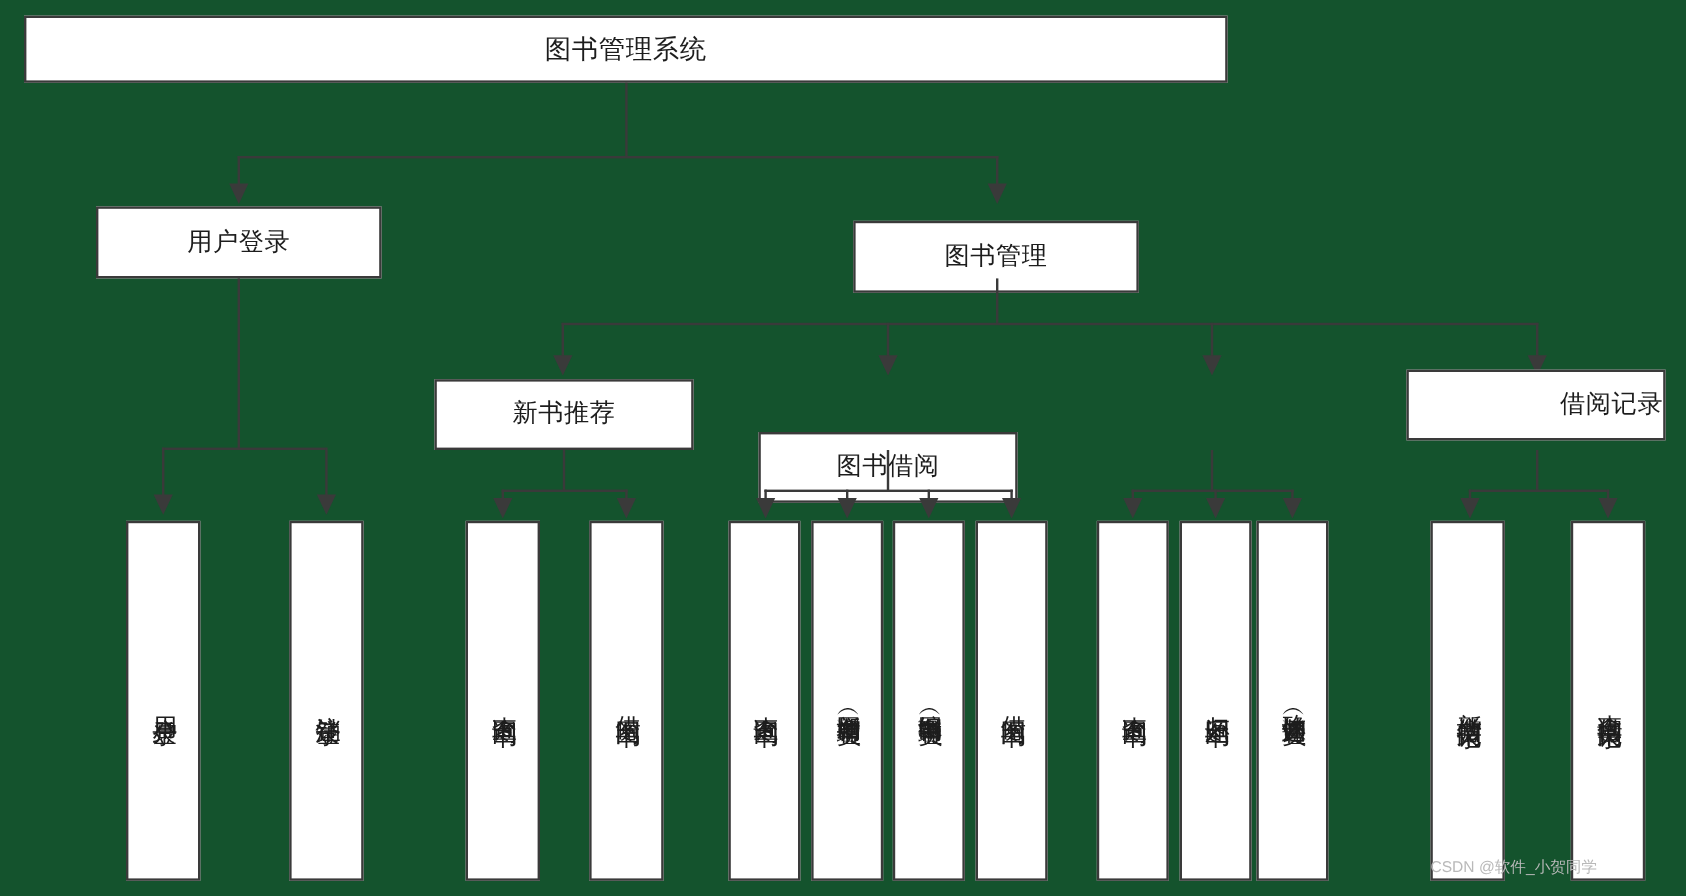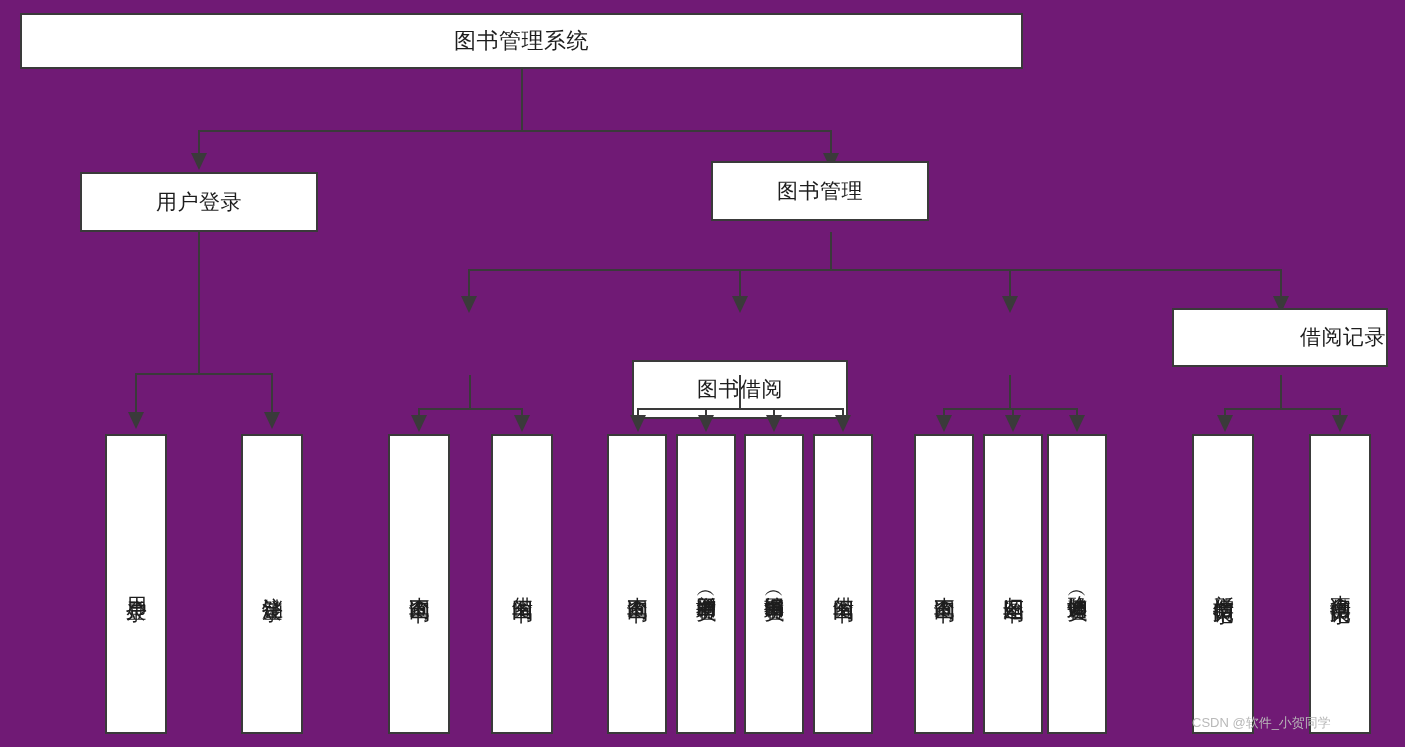--- a/index.html
+++ b/index.html
@@ -7,21 +7,21 @@
     padding: 0;
     background: #ffffff;
   }
   body {
     font-family: "Liberation Sans", "DejaVu Sans", sans-serif;
   }
   #canvas {
     position: relative;
     width: 1405px;
     height: 747px;
-    background: #701a75;
+    background: #14532d;
     overflow: hidden;
   }
   
   .node {
     position: absolute;
     box-sizing: border-box;
     border: 2px solid #3a3a3a;
     background: #ffffff;
     display: flex;
     align-items: center;
@@ -100,21 +100,21 @@
   <div class="hline" style="left:198px; top:130px; width:634px; height:2px;"></div>
 
   <div class="vline" style="left:198px; top:130px; width:2px; height:24px;"></div>
   <div class="arrow" style="left:191px; top:153px;"></div>
   <div class="vline" style="left:830px; top:130px; width:2px; height:24px;"></div>
   <div class="arrow" style="left:823px; top:153px;"></div>
 
   <div class="node lvl2" style="left:80px; top:172px; width:238px; height:60px;">
     <span class="node-label">用户登录</span>
   </div>
-  <div class="node lvl2" style="left:711px; top:161px; width:218px; height:60px;">
+  <div class="node lvl2" style="left:711px; top:184px; width:238px; height:60px;">
     <span class="node-label">图书管理</span>
   </div>
 
   <div class="vline" style="left:198px; top:232px; width:2px; height:142px;"></div>
   <div class="hline" style="left:135px; top:373px; width:137px; height:2px;"></div>
   <div class="vline" style="left:135px; top:373px; width:2px; height:40px;"></div>
   <div class="arrow" style="left:128px; top:412px;"></div>
   <div class="vline" style="left:271px; top:373px; width:2px; height:40px;"></div>
   <div class="arrow" style="left:264px; top:412px;"></div>
 
@@ -122,20 +122,23 @@
   <div class="hline" style="left:468px; top:269px; width:814px; height:2px;"></div>
   <div class="vline" style="left:468px; top:269px; width:2px; height:28px;"></div>
   <div class="arrow" style="left:461px; top:296px;"></div>
   <div class="vline" style="left:739px; top:269px; width:2px; height:28px;"></div>
   <div class="arrow" style="left:732px; top:296px;"></div>
   <div class="vline" style="left:1009px; top:269px; width:2px; height:28px;"></div>
   <div class="arrow" style="left:1002px; top:296px;"></div>
   <div class="vline" style="left:1280px; top:269px; width:2px; height:28px;"></div>
   <div class="arrow" style="left:1273px; top:296px;"></div>
 
+  <div class="node lvl3" style="left:362px; top:316px; width:216px; height:59px;">
+    <span class="node-label">新书推荐</span>
+  </div>
   <div class="node lvl3" style="left:632px; top:316px; width:216px; height:59px;margin-top:44px;">
     <span class="node-label">图书借阅</span>
   </div>
   <div class="node lvl3" style="left:1172px; top:308px; width:216px; height:59px;justify-content:flex-end;">
     <span class="node-label">借阅记录</span>
   </div>
 
   <div class="vline" style="left:469px; top:375px; width:2px; height:34px;"></div>
   <div class="hline" style="left:418px; top:408px; width:105px; height:2px;"></div>
   <div class="vline" style="left:418px; top:408px; width:2px; height:10px;"></div>

